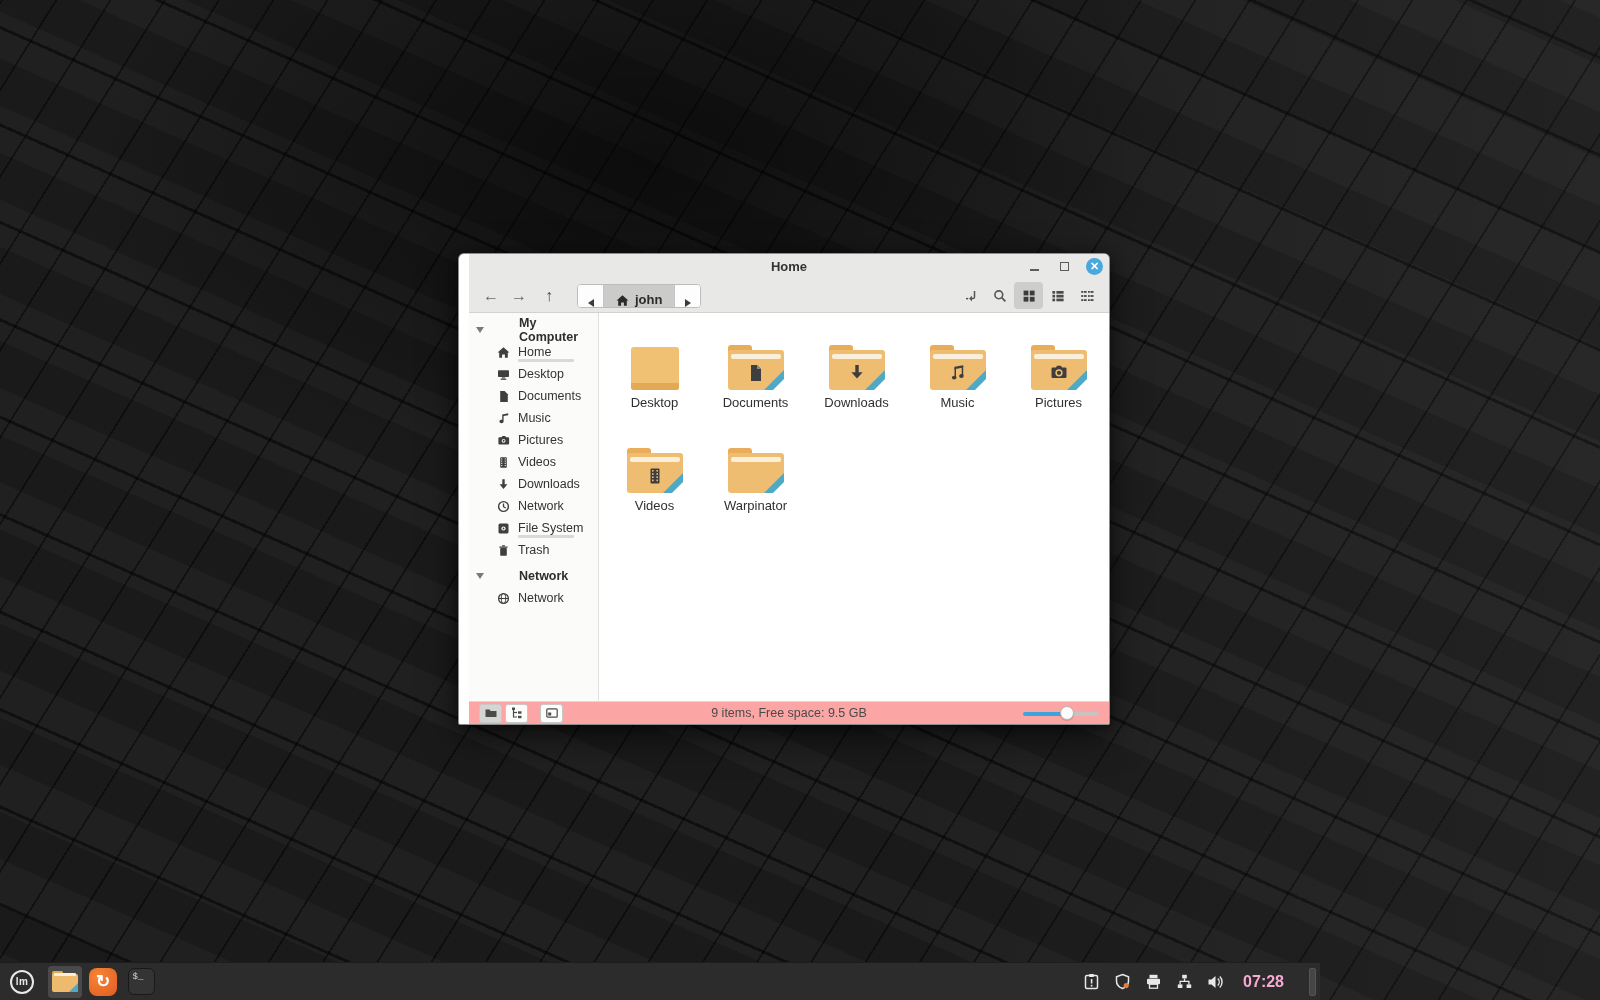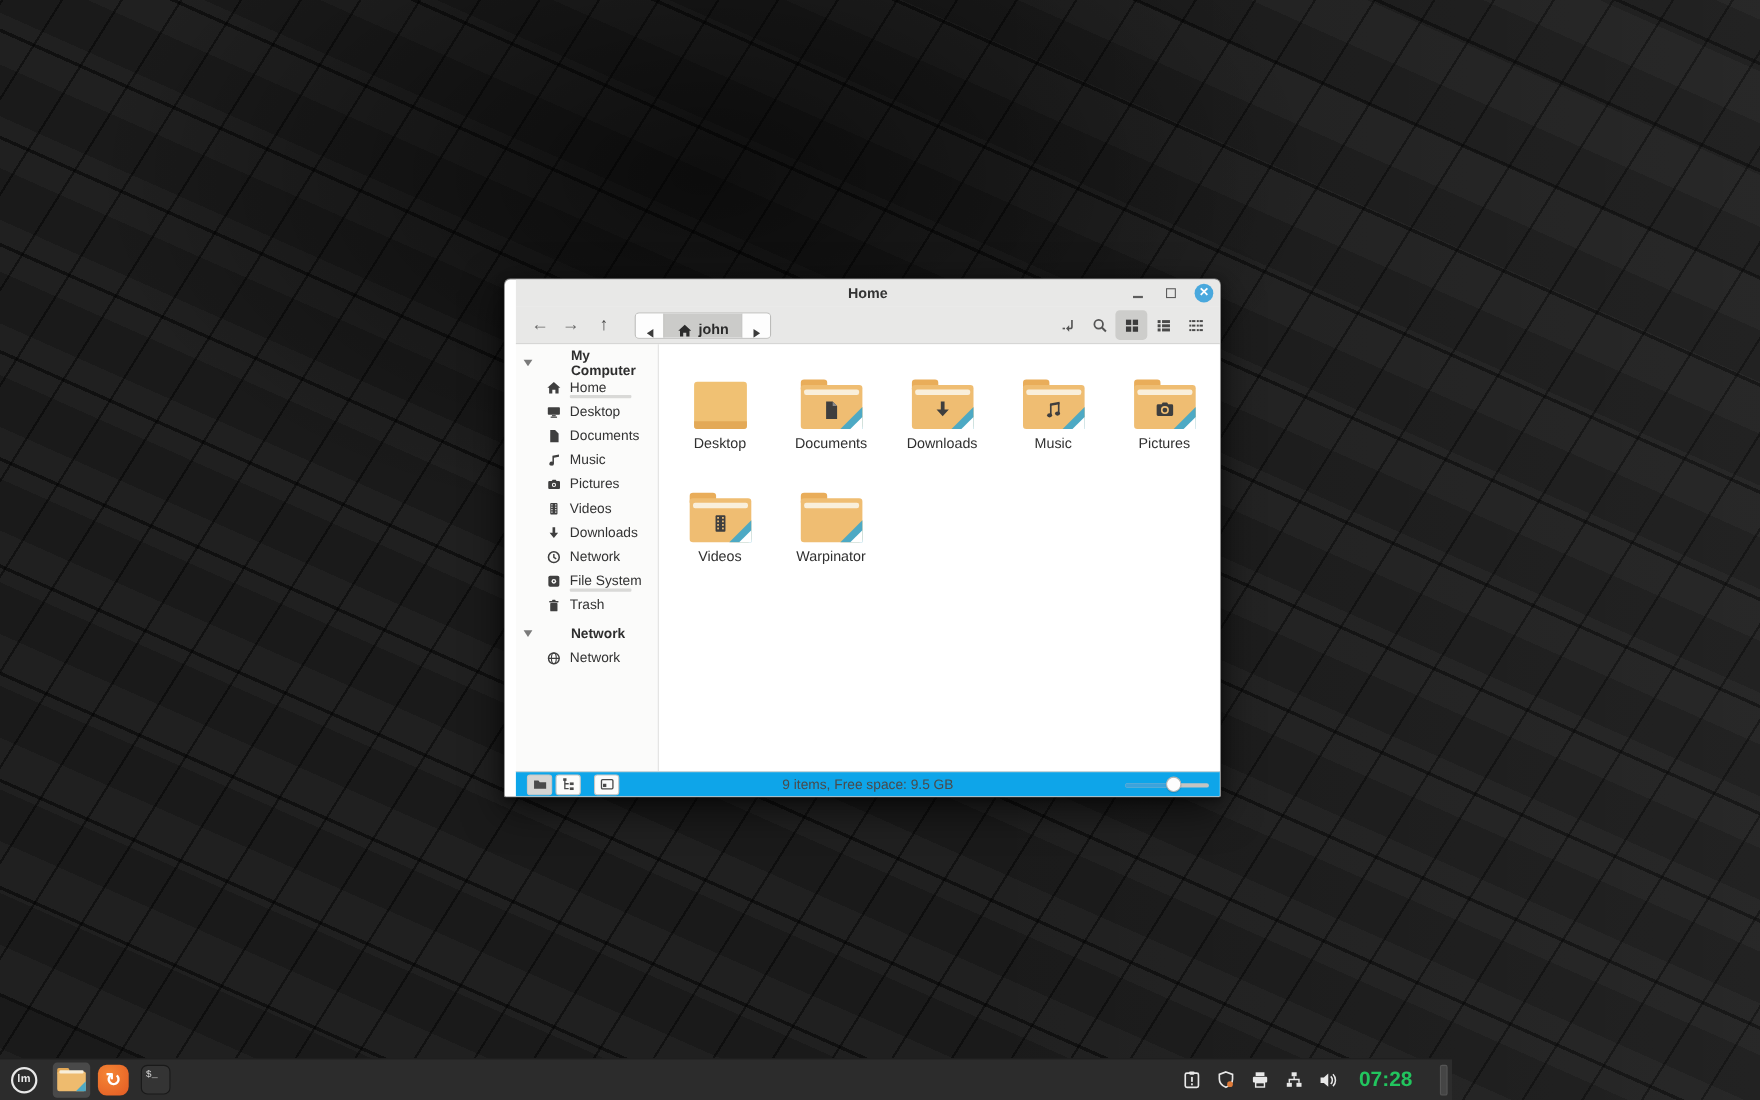--- a/index.html
+++ b/index.html
@@ -80,21 +80,21 @@
   .f-body { position:absolute; top:5px; left:0; right:0; bottom:0; background:#efbd72; border-radius:3px; display:flex; align-items:center; justify-content:center; }
   .f-stripe { position:absolute; top:4px; left:3px; right:3px; height:5px; background:#f9efdb; border-radius:2px; }
   .f-cut { position:absolute; bottom:0; right:0; width:0; height:0; border-style:solid; border-width:0 0 20px 20px; border-color:transparent transparent #4da9c4 transparent; }
   .f-cut2 { position:absolute; bottom:0; right:0; width:0; height:0; border-style:solid; border-width:0 0 11px 11px; border-color:transparent transparent #fff transparent; }
   .f-glyph { position:relative; margin-top:6px; }
   
   .pane { position:relative; width:48px; height:43px; background:#f0c173; border-radius:3px; }
   .pane-base { position:absolute; bottom:0; left:0; right:0; height:7px; background:#e3a957; border-radius:0 0 3px 3px; }
 
   
-  .statusbar { height:23px; background:#0ea5e9; border-top:1px solid #dadad8; display:flex; align-items:center; padding:0 10px; flex:0 0 auto; position:relative; }
+  .statusbar { height:23px; background:#fca5a5; border-top:1px solid #dadad8; display:flex; align-items:center; padding:0 10px; flex:0 0 auto; position:relative; }
   .status-btn { width:23px; height:19px; border:1px solid #c8c8c6; background:#fcfcfb; border-radius:3px; display:flex; align-items:center; justify-content:center; margin-right:3px; }
   .status-btn.pressed { background:#d5d5d3; }
   .status-btn.gap { margin-left:9px; }
   .status-text { position:absolute; left:0; right:0; text-align:center; font-size:12.5px; color:#4a4a4a; pointer-events:none; }
   .zoom-slider { margin-left:auto; position:relative; width:76px; height:14px; }
   .slider-track { position:absolute; top:6px; left:0; right:0; height:3.5px; background:#c4c4c2; border-radius:2px; }
   .slider-fill { position:absolute; top:6px; left:0; height:3.5px; background:#3ca3dc; border-radius:2px; }
   .slider-handle { position:absolute; top:0; width:14px; height:14px; margin-left:-7px; background:#fdfdfd; border:1px solid #b5b5b3; border-radius:50%; box-shadow:0 1px 1px rgba(0,0,0,0.15); }
 
   
@@ -106,21 +106,21 @@
   .app.active { background:rgba(255,255,255,0.14); }
   .mini-folder { position:relative; width:26px; height:21px; }
   .mini-folder .mf-tab { position:absolute; top:0; left:0; width:11px; height:5px; background:#e3a856; border-radius:1.5px 1.5px 0 0; }
   .mini-folder .mf-body { position:absolute; top:2.5px; left:0; right:0; bottom:0; background:#eebb6e; border-radius:2px; }
   .mini-folder .mf-stripe { position:absolute; top:2px; left:2px; right:2px; height:2.5px; background:#f8eed9; border-radius:1px; }
   .mini-folder .mf-cut { position:absolute; bottom:0; right:0; width:0; height:0; border-style:solid; border-width:0 0 9px 9px; border-color:transparent transparent #4da9c4 transparent; }
   .firefox-ico { width:28px; height:28px; border-radius:8px; background:radial-gradient(circle at 35% 30%, #f58634, #e35b24); display:flex; align-items:center; justify-content:center; color:#fff; font-size:17px; font-weight:bold; }
   .terminal-ico { width:27px; height:27px; border-radius:6px; background:#343434; border:1px solid #191919; color:#d8d8d8; font-family:"Liberation Mono", monospace; font-size:9px; padding:3px 0 0 4px; }
   .tray { margin-left:auto; display:flex; align-items:center; gap:13px; height:38px; }
   .tray-ico { width:18px; height:18px; display:flex; align-items:center; justify-content:center; position:relative; }
-  .clock { color:#22c55e; font-size:19px; font-weight:bold; margin-left:6px; }
+  .clock { color:#f9a8d4; font-size:16px; font-weight:bold; margin-left:6px; }
   .show-desktop { width:7px; height:28px; background:#454545; border:1px solid #555; border-radius:2px; margin:0 4px 0 12px; }
 </style>
 </head>
 <body>
 
 <div class="desktop">
 
   <div class="window">
 
     <div class="titlebar">

